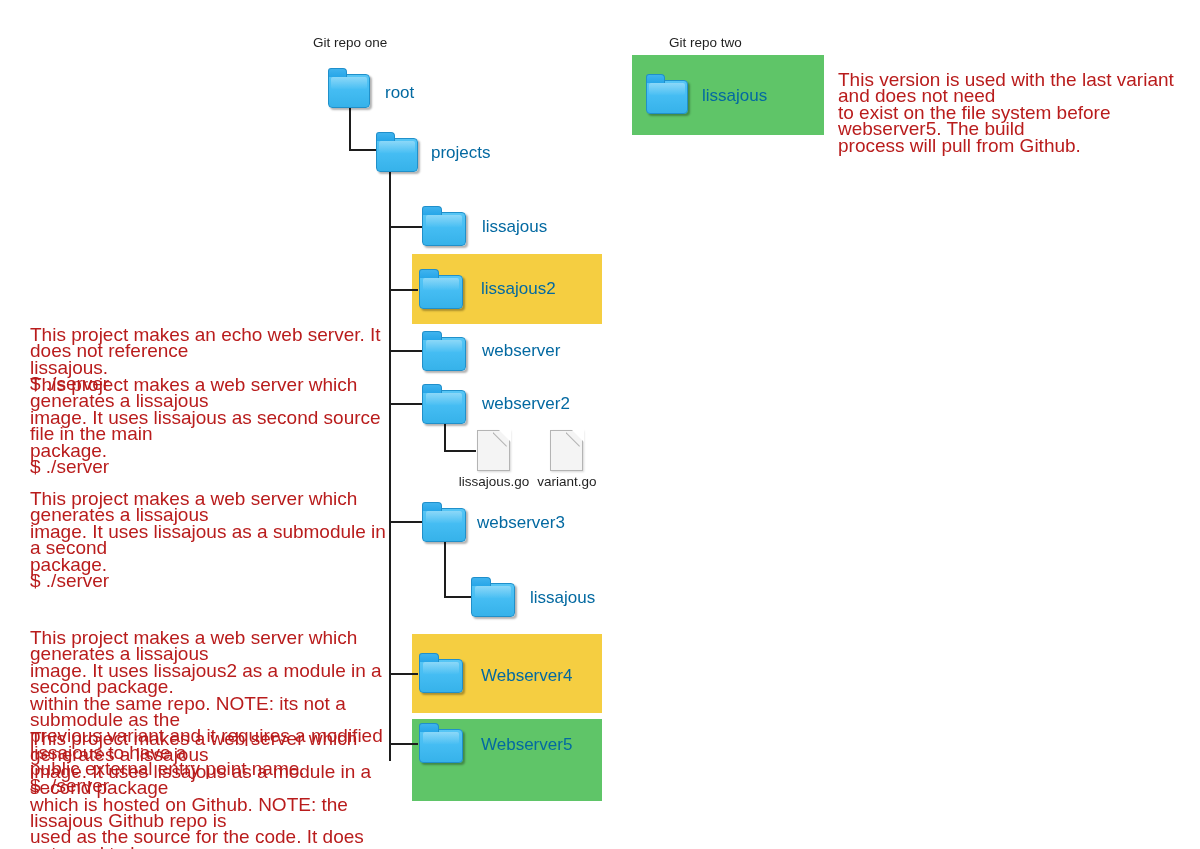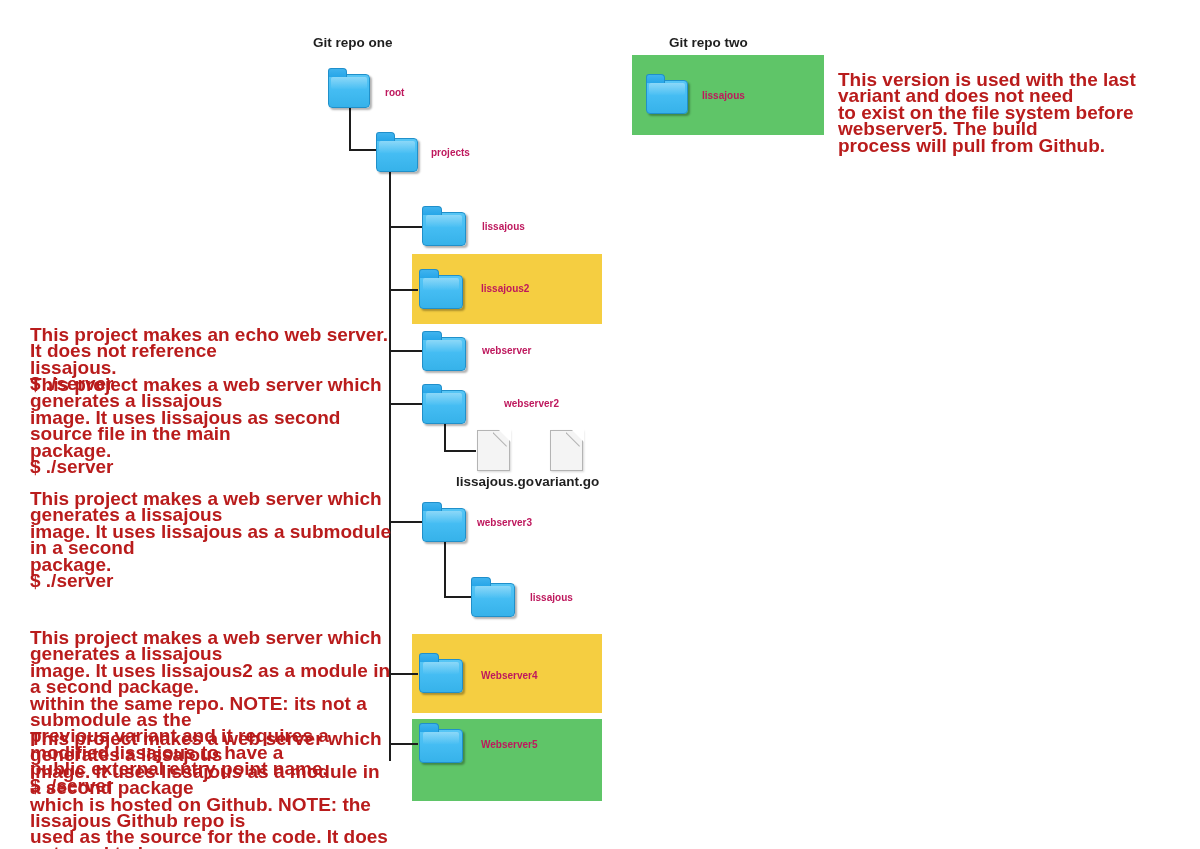--- a/index.html
+++ b/index.html
@@ -12,21 +12,20 @@
     font-family: "Liberation Sans", sans-serif;
     color: #1a1a1a;
     -webkit-font-smoothing: antialiased;
   }
   #canvas {
     position: relative;
     width: 1200px;
     height: 849px;
     background: #ffffff;
     overflow: hidden;
-    font-weight: bold;
   }
 
   
   .caption {
     position: absolute;
     font-size: 13.5px;
     line-height: 16px;
     color: #1f1f1f;
     white-space: nowrap;
   }
@@ -123,23 +122,23 @@
     width: 24px;
     height: 1px;
     background: #b4b4b4;
     transform: rotate(45deg);
     transform-origin: left top;
   }
 
   
   .node-label {
     position: absolute;
-    font-size: 10px;
+    font-size: 17px;
     line-height: 16px;
-    color: #be185d;
+    color: #0369a1;
     white-space: nowrap;
     z-index: 5;
   }
   .file-label {
     position: absolute;
     font-size: 13.5px;
     line-height: 16px;
     color: #1f1f1f;
     white-space: nowrap;
     text-align: center;
@@ -235,21 +234,21 @@
     <div class="f-tab"></div>
     <div class="f-gloss"></div>
   </div>
   <div class="node-label" style="left:482px; top:343px;">webserver</div>
 
   <div class="folder" style="left:422px; top:384px; width:44px; height:40px;">
     <div class="f-body"></div>
     <div class="f-tab"></div>
     <div class="f-gloss"></div>
   </div>
-  <div class="node-label" style="left:504px; top:396px;">webserver2</div>
+  <div class="node-label" style="left:482px; top:396px;">webserver2</div>
 
   <div class="fileicon" style="left:477px; top:430px; width:33px; height:41px;">
     <div class="pg"></div>
     <div class="fold"></div>
     <div class="fold-edge"></div>
   </div>
   <div class="file-label" style="left:456px; top:474px; width:76px;">lissajous.go</div>
 
   <div class="fileicon" style="left:550px; top:430px; width:33px; height:41px;">
     <div class="pg"></div>

